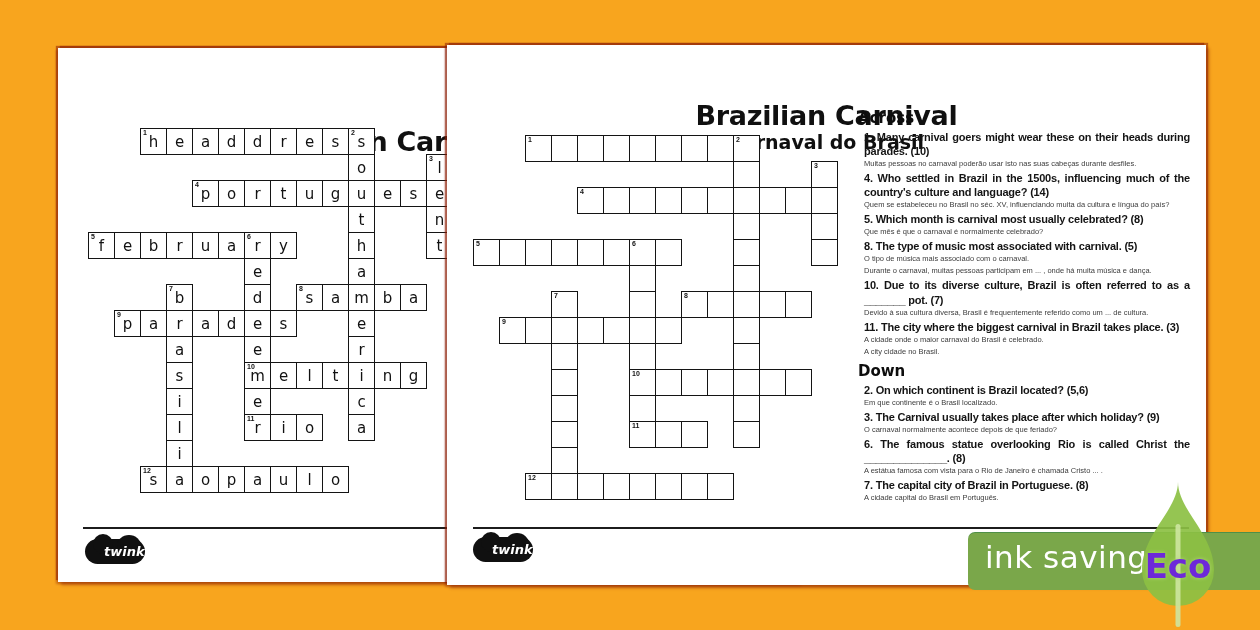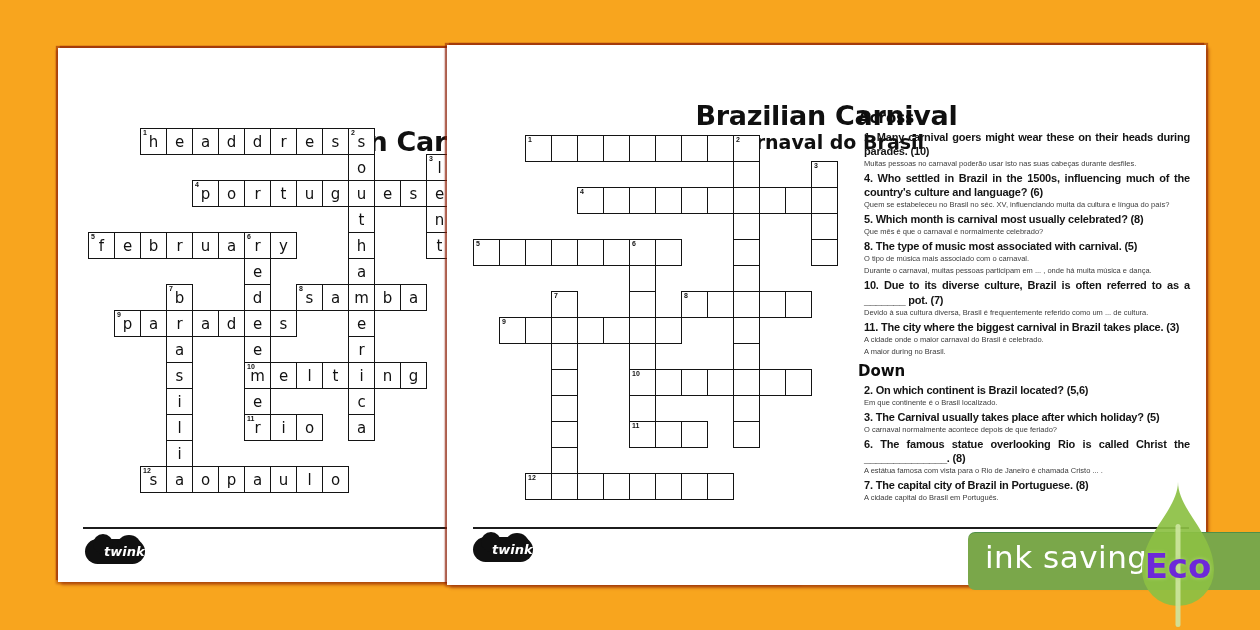--- a/index.html
+++ b/index.html
@@ -437,39 +437,39 @@
         <div class="cell" style="left: 182px; top: 338px;"></div>
         <div class="cell" style="left: 208px; top: 338px;"></div>
         <div class="cell" style="left: 234px; top: 338px;"></div>
       </div>
 
     <aside class="clues">
       <h3 class="clue-heading">Across</h3>
       <div id="across-list">
           <p class="clue-en">1. Many carnival goers might wear these on their heads during parades. (10)</p>
           <p class="clue-pt">Muitas pessoas no carnaval poderão usar isto nas suas cabeças durante desfiles.</p>
-          <p class="clue-en">4. Who settled in Brazil in the 1500s, influencing much of the country's culture and language? (6)</p>
+          <p class="clue-en">4. Who settled in Brazil in the 1500s, influencing much of the country's culture and language? (14)</p>
           <p class="clue-pt">Quem se estabeleceu no Brasil no séc. XV, influenciando muita da cultura e língua do país?</p>
           <p class="clue-en">5. Which month is carnival most usually celebrated? (8)</p>
           <p class="clue-pt">Que mês é que o carnaval é normalmente celebrado?</p>
           <p class="clue-en">8. The type of music most associated with carnival. (5)</p>
           <p class="clue-pt">O tipo de música mais associado com o carnaval.</p>
           <p class="clue-pt">Durante o carnaval, muitas pessoas participam em ... , onde há muita música e dança.</p>
           <p class="clue-en">10. Due to its diverse culture, Brazil is often referred to as a _______ pot. (7)</p>
           <p class="clue-pt">Devido à sua cultura diversa, Brasil é frequentemente referido como um ... de cultura.</p>
           <p class="clue-en">11. The city where the biggest carnival in Brazil takes place. (3)</p>
           <p class="clue-pt">A cidade onde o maior carnaval do Brasil é celebrado.</p>
-          <p class="clue-pt">A maior during no Brasil.</p>
+          <p class="clue-pt">A city cidade no Brasil.</p>
         </div>
       <div class="down-block">
         <h3 class="clue-heading">Down</h3>
         <div id="down-list">
             <p class="clue-en">2. On which continent is Brazil located?  (5,6)</p>
             <p class="clue-pt">Em que continente é o Brasil localizado.</p>
-            <p class="clue-en">3. The Carnival usually takes place after which holiday? (5)</p>
+            <p class="clue-en">3. The Carnival usually takes place after which holiday? (9)</p>
             <p class="clue-pt">O carnaval normalmente acontece depois de que feriado?</p>
             <p class="clue-en">6. The famous statue overlooking Rio is called Christ the ______________. (8)</p>
             <p class="clue-pt">A estátua famosa com vista para o Rio de Janeiro é chamada Cristo ... .</p>
             <p class="clue-en">7. The capital city of Brazil in Portuguese. (8)</p>
             <p class="clue-pt">A cidade capital do Brasil em Português.</p>
           </div>
       </div>
     </aside>
 
     <div class="footer-line"></div>

